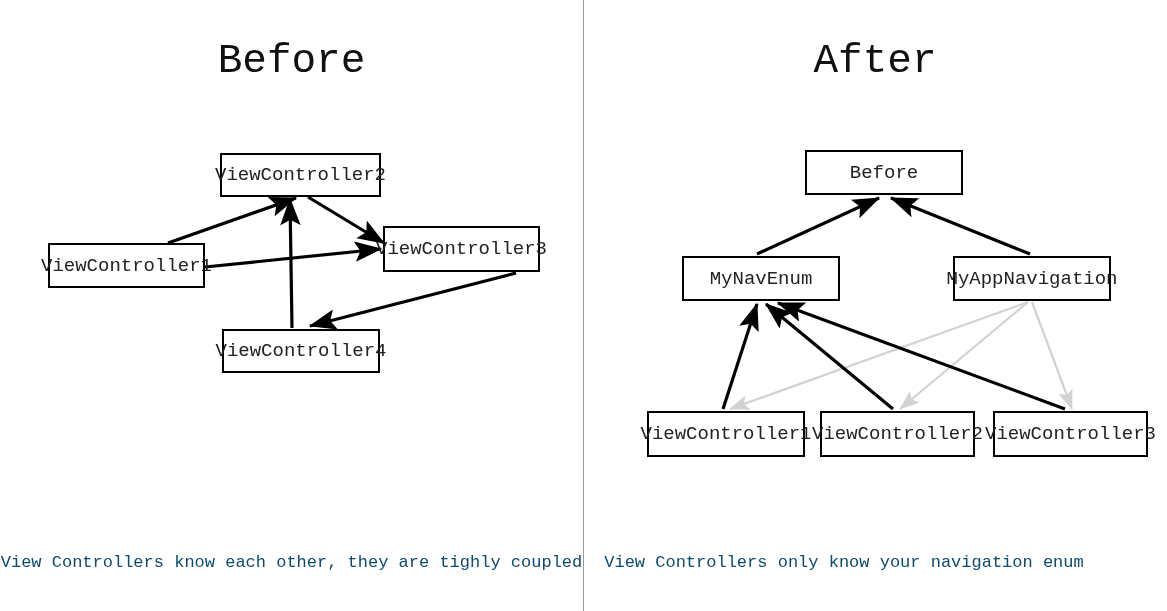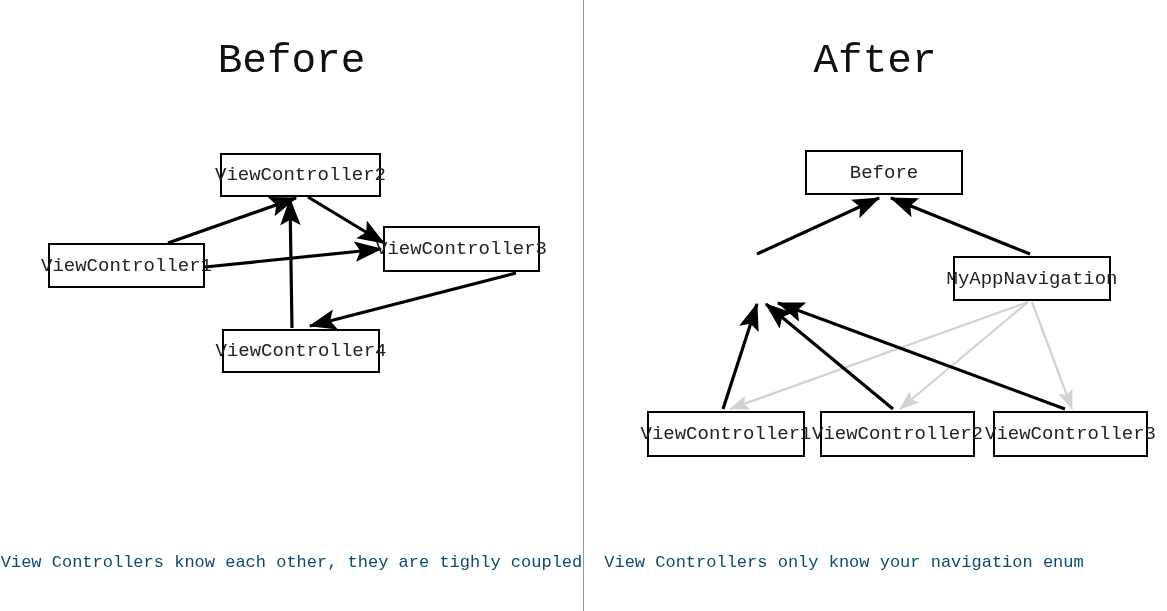--- a/index.html
+++ b/index.html
@@ -137,20 +137,23 @@
   </div>
 
   <div class="node" id="n-vc4" style="left:222px; top:329px; width:158px; height:44px;align-items:center;">
     <span>ViewController4</span>
   </div>
 
   <div class="node" id="n-router" style="left:805px; top:150px; width:158px; height:45px;">
     <span>Before</span>
   </div>
 
+  <div class="node" id="n-mynavenum" style="left:682px; top:256px; width:158px; height:45px;">
+    <span>MyNavEnum</span>
+  </div>
 
   <div class="node" id="n-myappnavigation" style="left:953px; top:256px; width:158px; height:45px;align-items:center;">
     <span>MyAppNavigation</span>
   </div>
 
   <div class="node" id="n-rvc1" style="left:647px; top:411px; width:158px; height:46px;">
     <span>ViewController1</span>
   </div>
 
   <div class="node" id="n-rvc2" style="left:820px; top:411px; width:155px; height:46px;">

